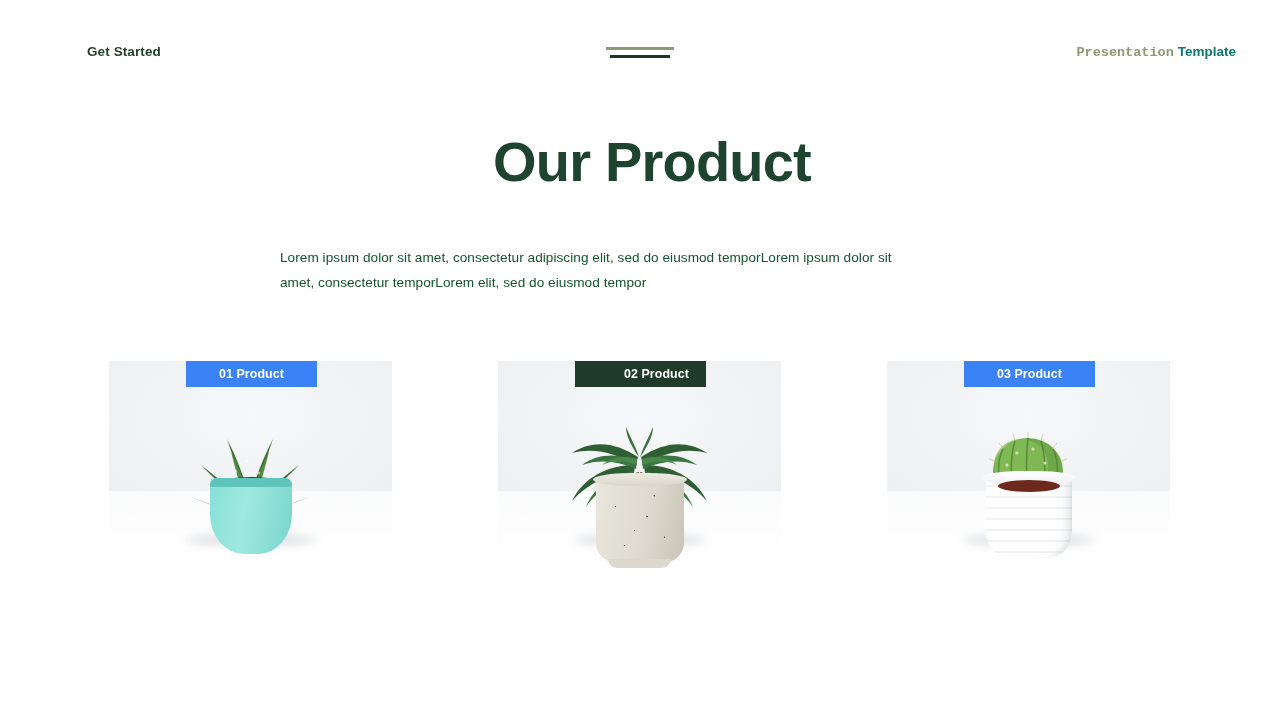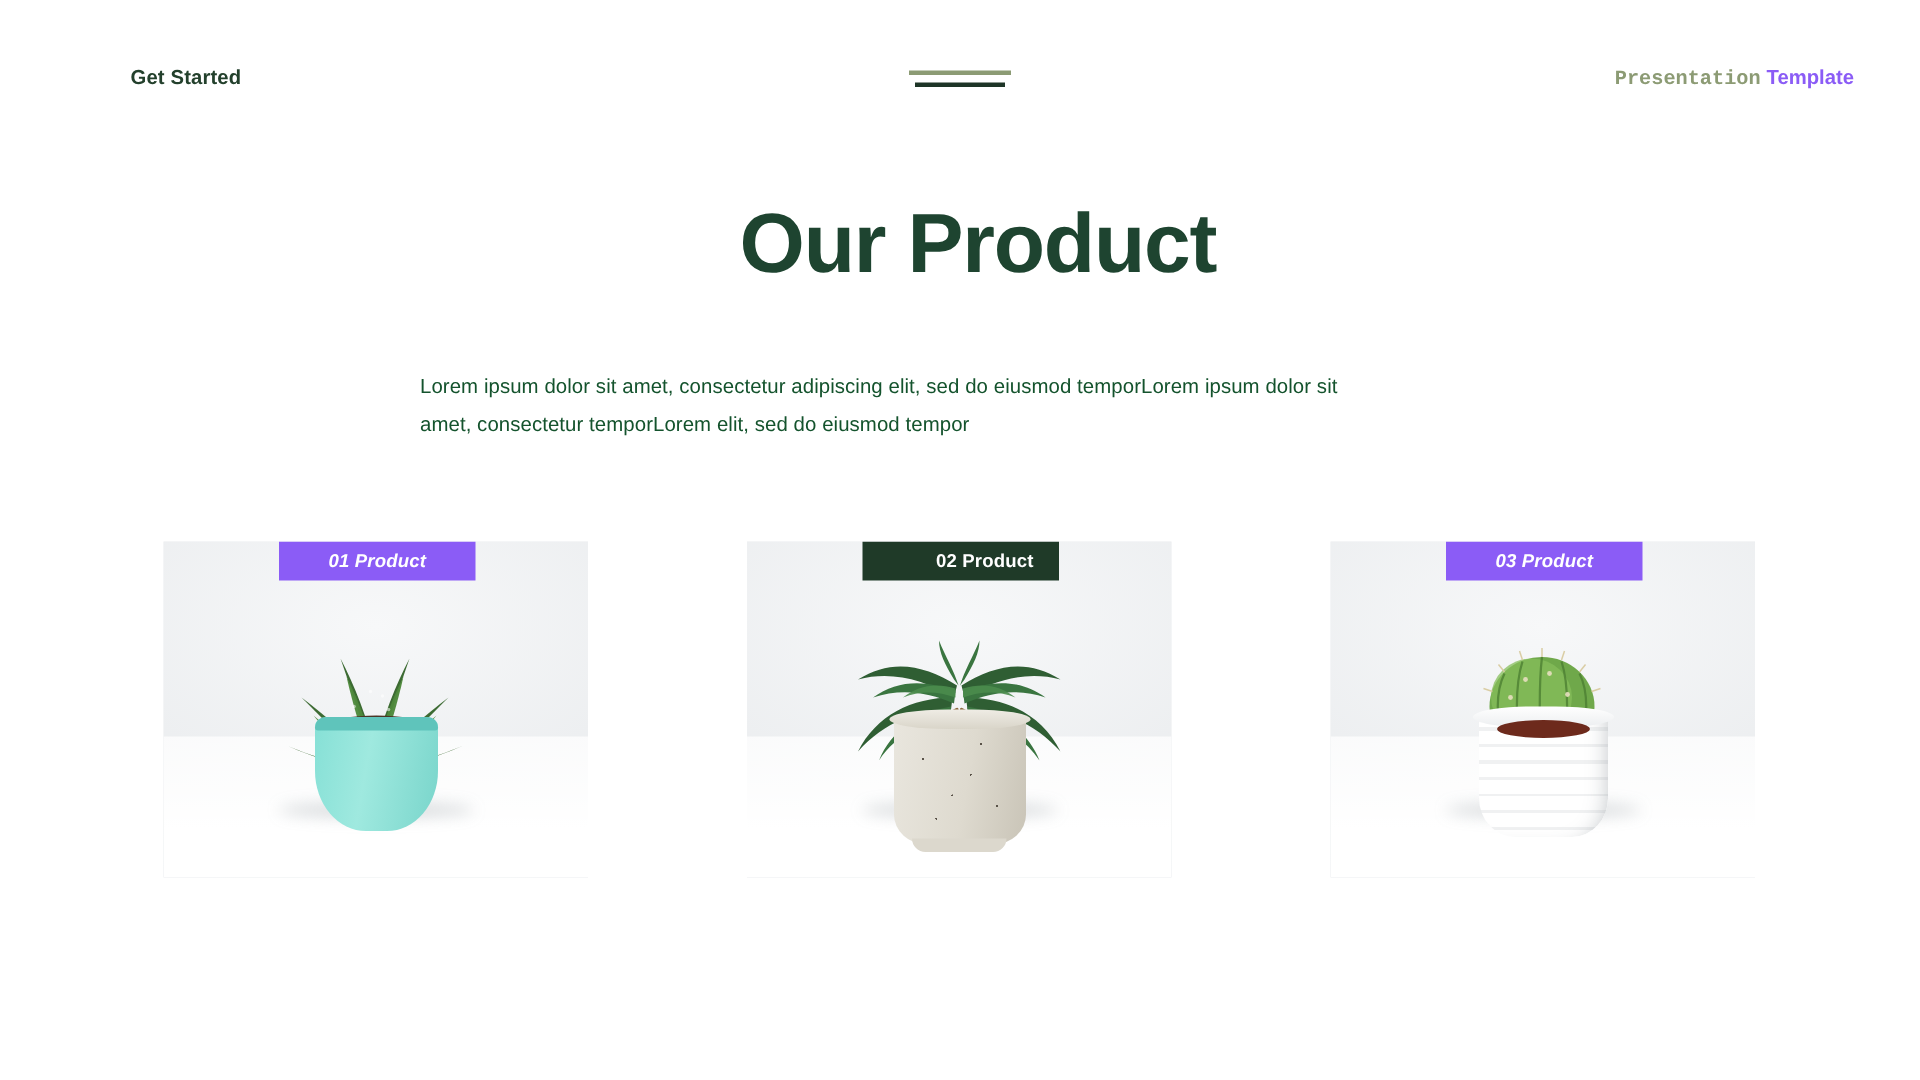--- a/index.html
+++ b/index.html
@@ -23,21 +23,21 @@
     width:68px; height:3px; background:#8c9b74; border-radius:0;
   }
   .divider .bar-bottom {
     width:60px; height:3px; background:#1e3527; margin:5px 0 0 4px;
   }
   .brand-right {
     position:absolute; right:44px; top:44px;
     font-size:13.5px; font-weight:700; white-space:nowrap;
   }
   .brand-right .word-a { color:#8c9b74;font-family:Liberation Mono, monospace; }
-  .brand-right .word-b { color:#8b5cf6; margin-left:4px; }
+  .brand-right .word-b { color:#0f766e; margin-left:4px; }
 
   
   .title {
     position:absolute; top:130px; left:12px; width:1280px;
     text-align:center;
     font-size:56px; font-weight:700; letter-spacing:-.8px;
     color:#1e4430; line-height:1.15;
   }
   .subtitle {
     position:absolute; top:245px; left:50%; transform:translateX(-50%);
@@ -72,21 +72,21 @@
   }
 
   
   .badge {
     position:absolute; top:0; left:77px;
     width:131px; height:26px;
     display:flex; align-items:center; justify-content:center;
     font-size:12.4px; font-weight:700; color:#ffffff; letter-spacing:.1px;
     z-index:6; white-space:nowrap;
   }
-  .badge.sage { background:#8b5cf6;font-style:italic; }
+  .badge.sage { background:#3b82f6; }
   .badge.dark { background:#1f3a28;padding-left:32px; }
 
   
   .pot-mint {
     position:absolute; left:50%; transform:translateX(-50%);
     bottom:14%; width:82px; height:76px;
     background:linear-gradient(100deg,#86e0d6 0%,#9fe9df 42%,#79d5cb 100%);
     border-radius:8px 8px 34px 34px / 6px 6px 40px 40px;
   }
   .pot-mint::after{

